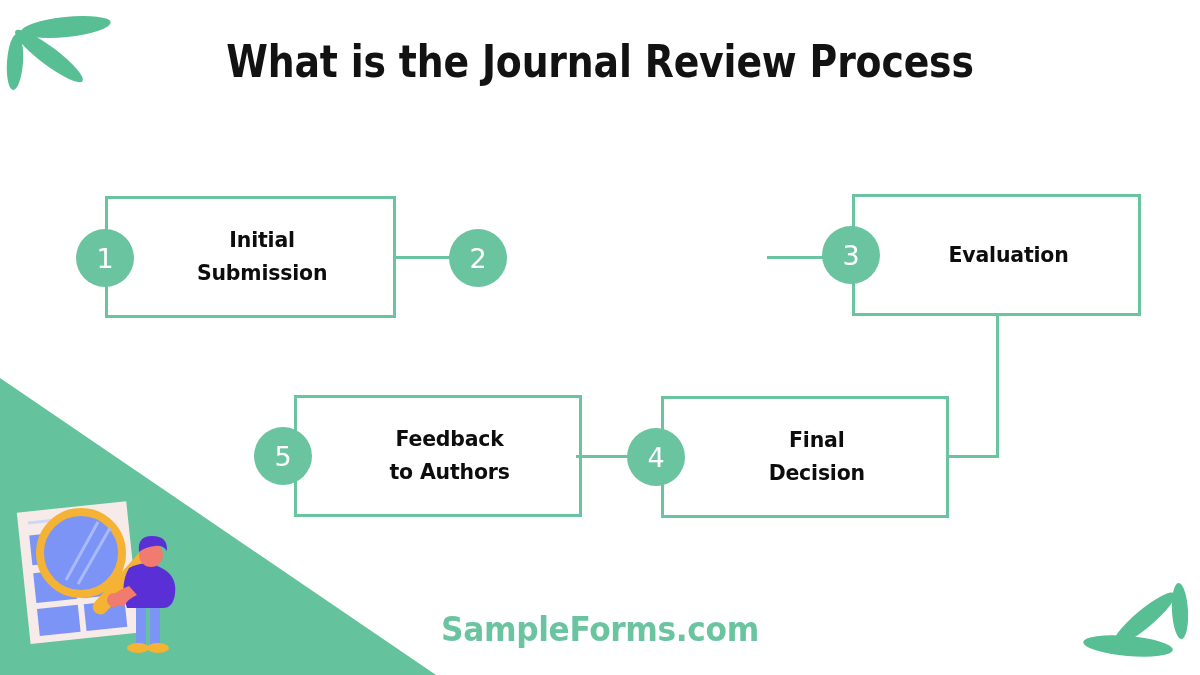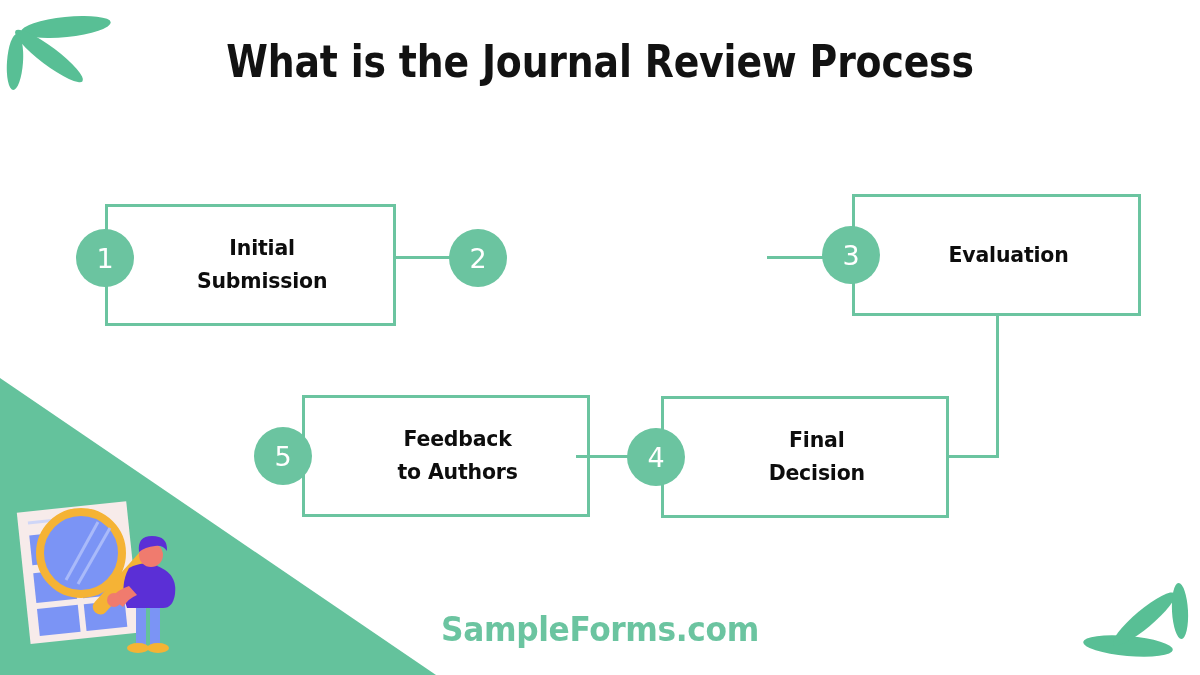--- a/index.html
+++ b/index.html
@@ -66,25 +66,25 @@
     font-weight: 700;
     text-align: center;
     font-family: "DejaVu Sans", sans-serif;
     letter-spacing: -0.2px;
     white-space: pre-line;
     transform: scaleX(0.93);
   }
   .box-label.offset-right { margin-left: 24px; }
 
   
-  #box-1 { left: 105px; top: 196px; width: 291px; height: 122px; margin-top: 8px; }
+  #box-1 { left: 105px; top: 196px; width: 291px; height: 122px; }
   #box-2 { left: 478px; top: 196px; width: 291px; height: 122px; }
   #box-3 { left: 852px; top: 194px; width: 289px; height: 122px; }
   #box-4 { left: 661px; top: 396px; width: 288px; height: 122px; }
-  #box-5 { left: 302px; top: 395px; width: 288px; height: 122px; }
+  #box-5 { left: 294px; top: 395px; width: 288px; height: 122px; }
 
   
   .step-circle {
     position: absolute;
     width: 58px;
     height: 58px;
     border-radius: 50%;
     background: #6bc4a0;
     display: flex;
     align-items: center;

